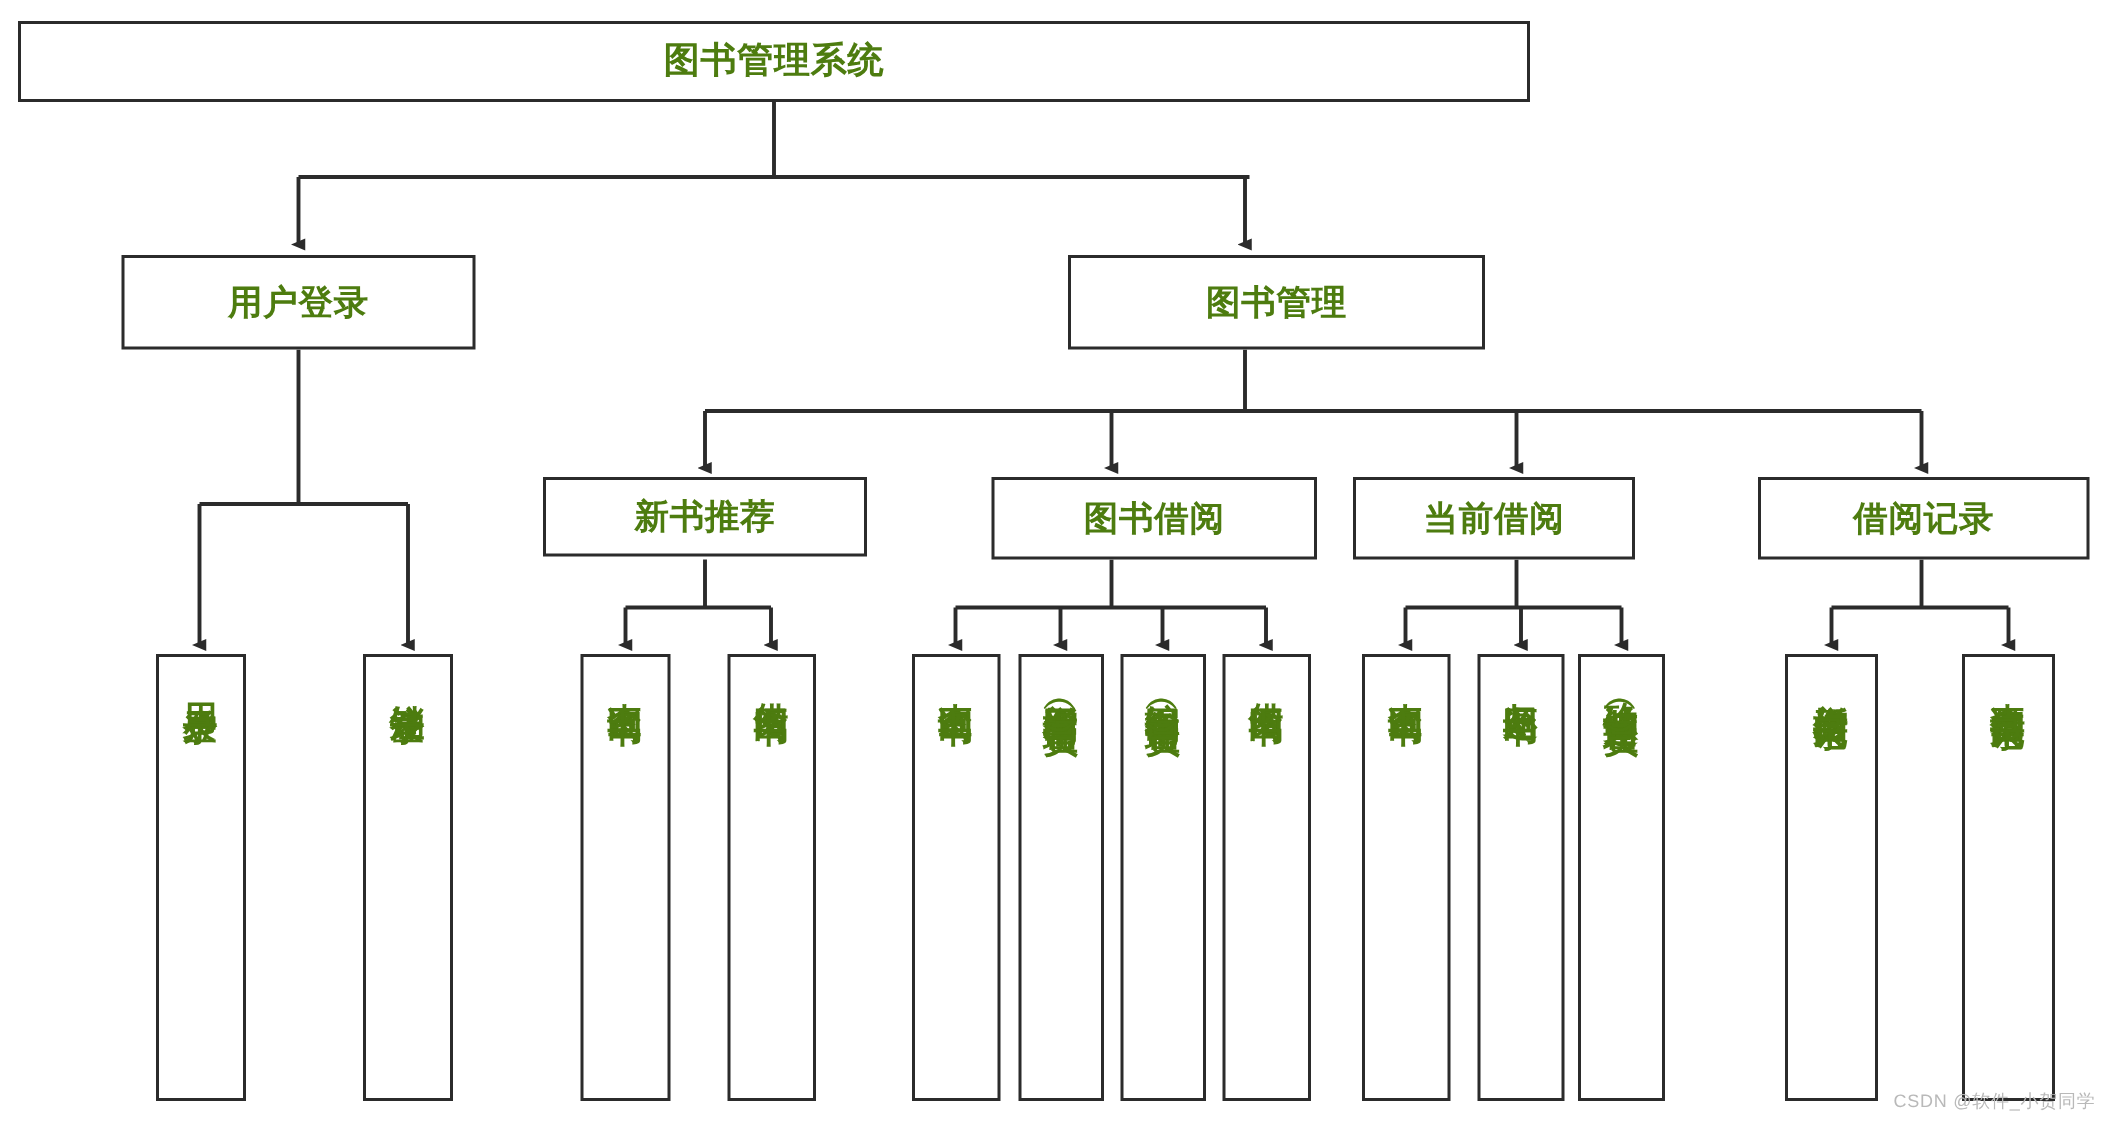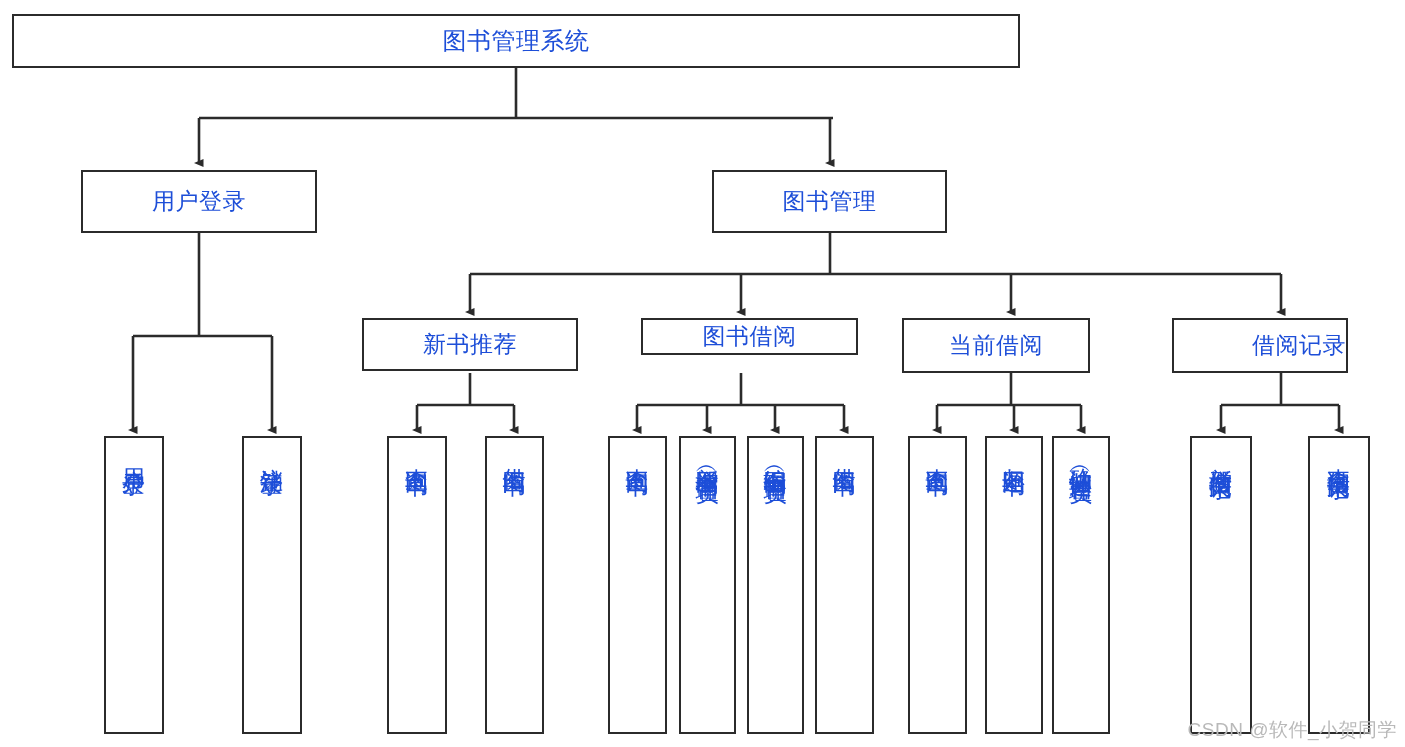--- a/index.html
+++ b/index.html
@@ -27,21 +27,22 @@
     pointer-events: none;
   }
   .node {
     position: absolute;
     box-sizing: border-box;
     border: 2.5px solid #2b2b2b;
     background: #ffffff;
     display: flex;
     align-items: center;
     justify-content: center;
-    color: #1d4ed8;
+    color: #4d7c0f;
+    font-weight: bold;
   }
   .node-label {
     font-size: 23px;
     line-height: 1.15;
     letter-spacing: 0.5px;
     white-space: nowrap;
   }
   .node.root .node-label {
     font-size: 24px;
   }
@@ -56,21 +57,21 @@
     font-size: 23px;
     line-height: 1.22;
     letter-spacing: 2px;
     white-space: normal;
     max-height: 282px;
   }
   .watermark {
     position: absolute;
     right: 8px;
     bottom: 4px;
-    font-size: 19px;
+    font-size: 12px;
     color: #b9b9b9;
     white-space: nowrap;
     letter-spacing: 0.5px;
   }
 </style>
 </head>
 <body>
 
 <div id="canvas">
 
@@ -127,37 +128,37 @@
   </svg>
 
   <div class="node root" style="left:12px; top:14px; width:1008px; height:54px;">
     <span class="node-label">图书管理系统</span>
   </div>
 
   <div class="node" style="left:81px; top:170px; width:236px; height:63px;">
     <span class="node-label">用户登录</span>
   </div>
 
-  <div class="node" style="left:712px; top:170px; width:235px; height:63px;">
+  <div class="node" style="left:712px; top:170px; width:278px; height:63px;">
     <span class="node-label">图书管理</span>
   </div>
 
   <div class="node" style="left:362px; top:318px; width:216px; height:53px;">
     <span class="node-label">新书推荐</span>
   </div>
 
-  <div class="node" style="left:641px; top:318px; width:217px; height:37px;">
+  <div class="node" style="left:661px; top:318px; width:217px; height:55px;">
     <span class="node-label">图书借阅</span>
   </div>
 
   <div class="node" style="left:902px; top:318px; width:188px; height:55px;">
     <span class="node-label">当前借阅</span>
   </div>
 
-  <div class="node" style="left:1172px; top:318px; width:176px; height:55px;justify-content:flex-end;">
+  <div class="node" style="left:1172px; top:318px; width:221px; height:55px;">
     <span class="node-label">借阅记录</span>
   </div>
 
   <div class="node leaf" style="left:104px; top:436px; width:60px; height:298px;">
     <span class="node-label">用户登录</span>
   </div>
 
   <div class="node leaf" style="left:242px; top:436px; width:60px; height:298px;">
     <span class="node-label">注销登录</span>
   </div>

